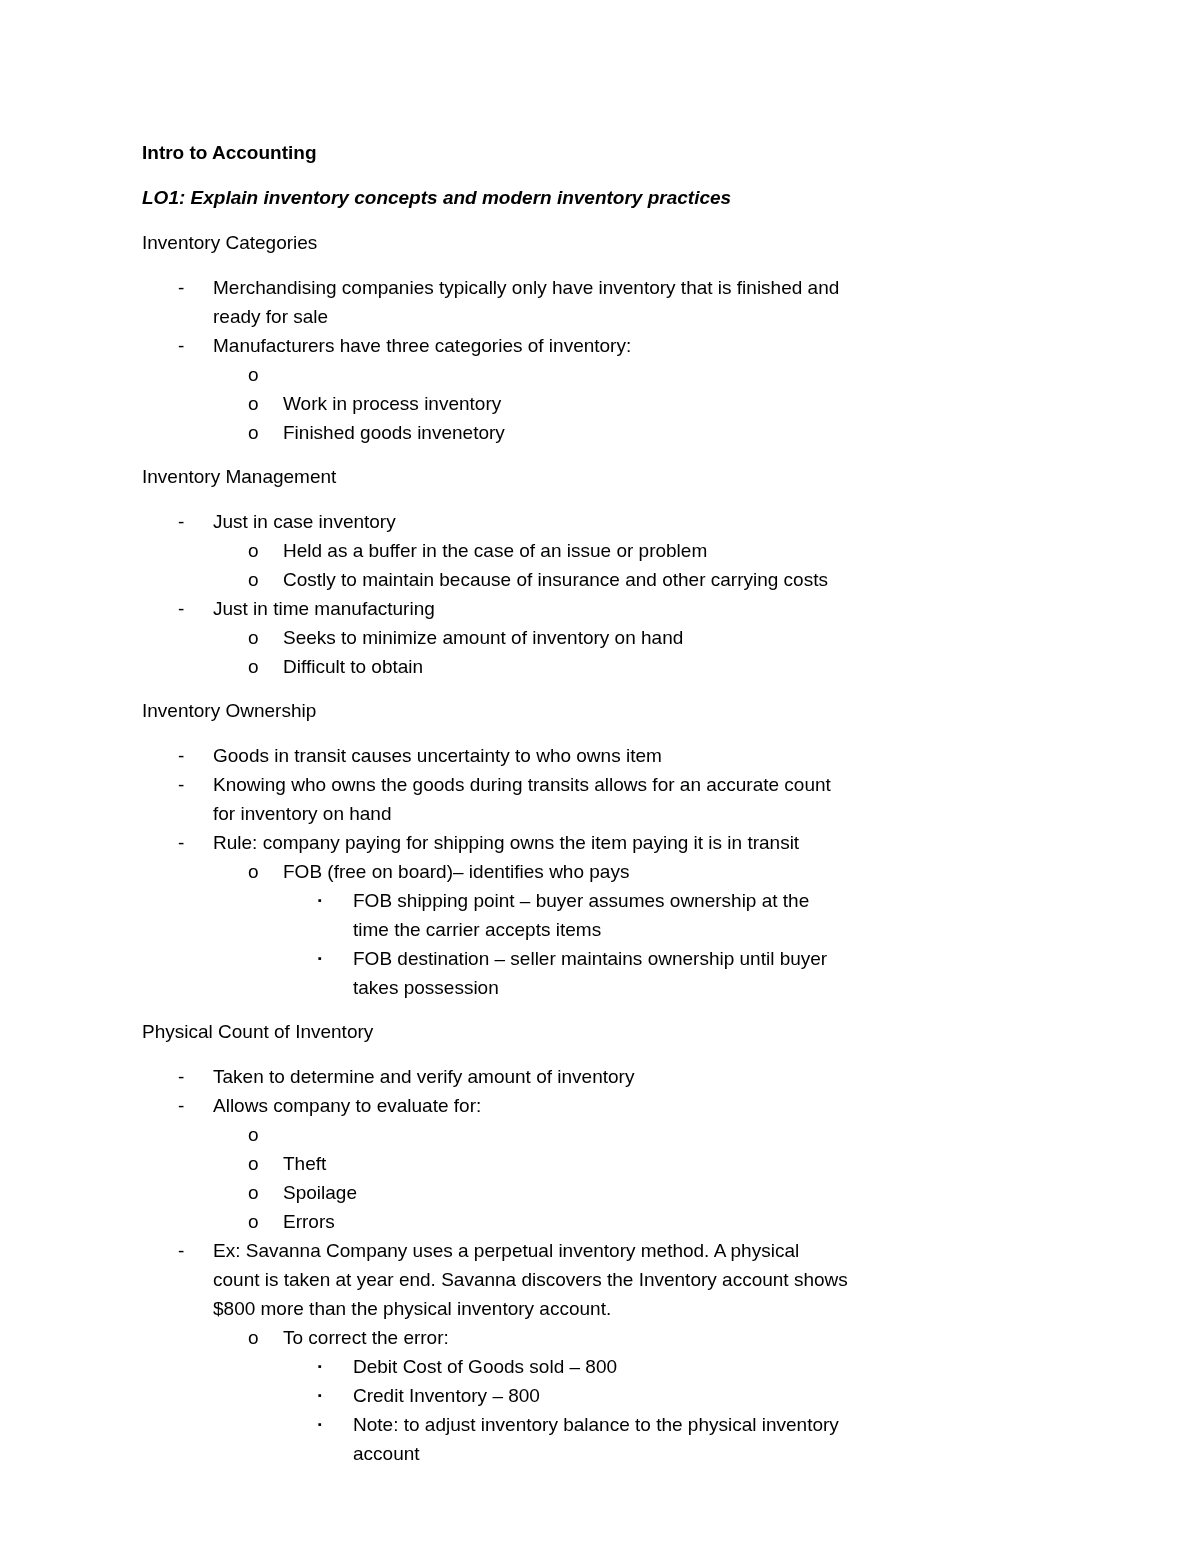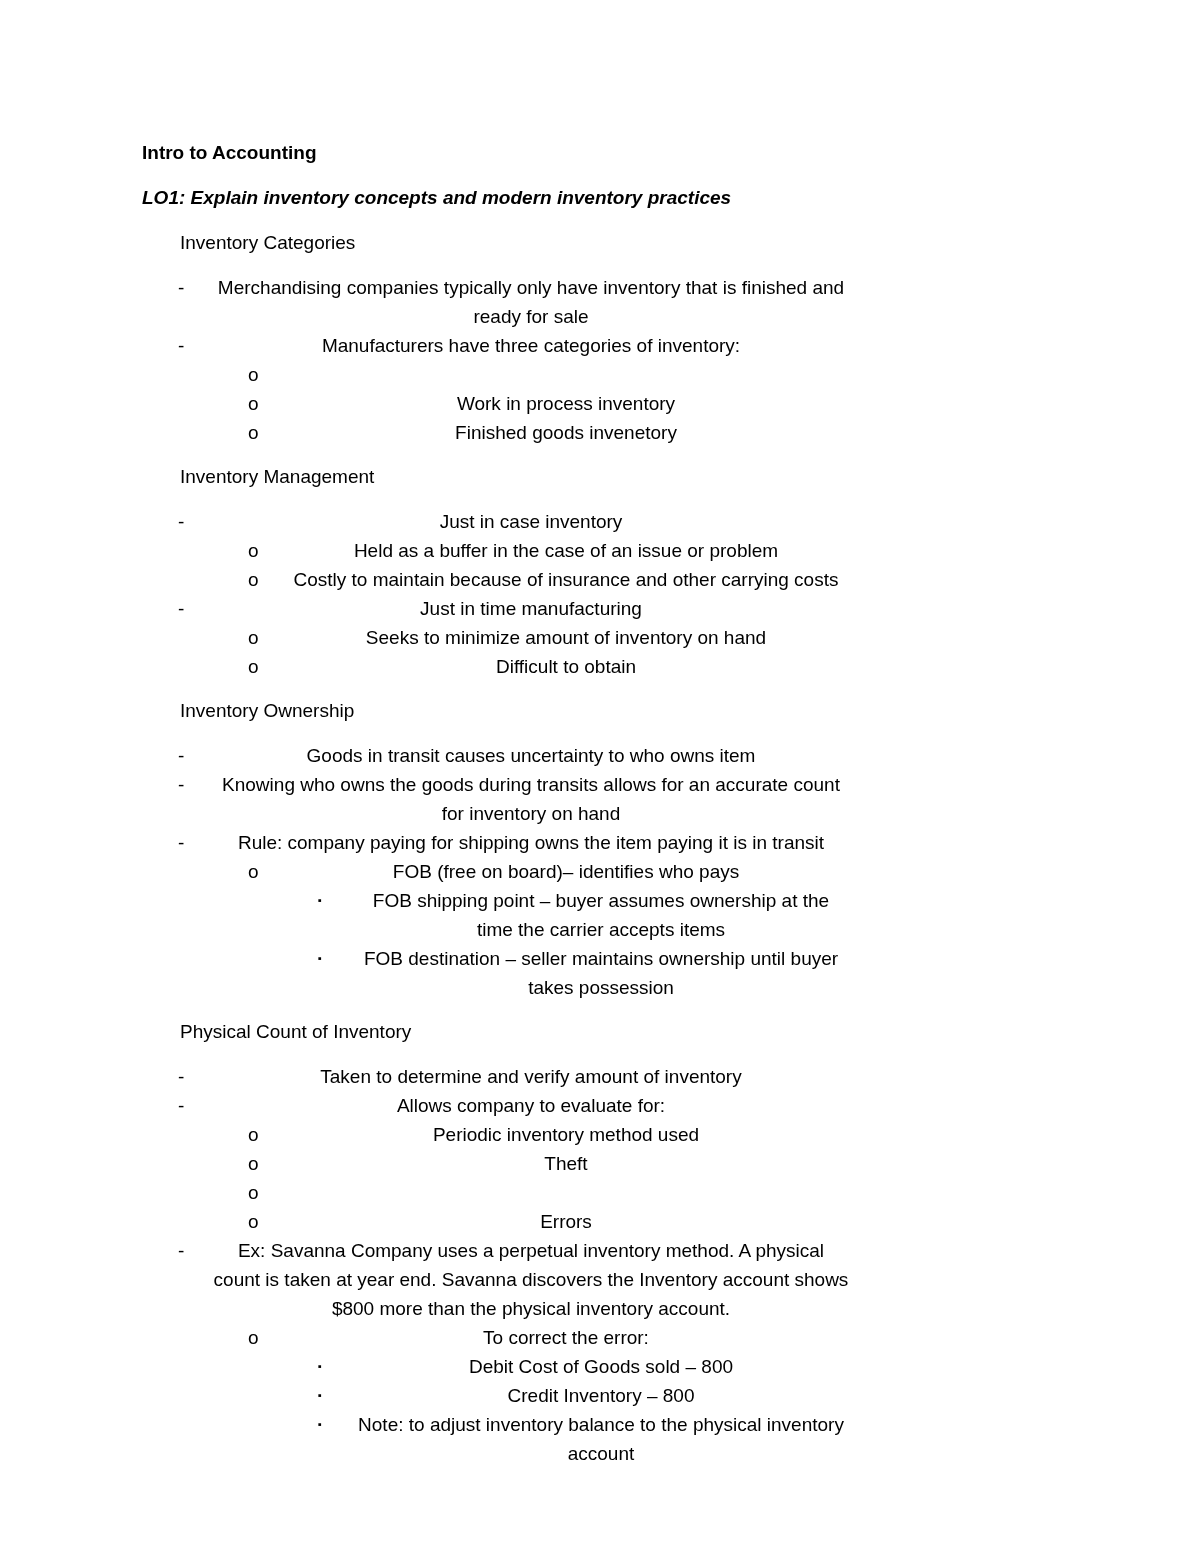--- a/index.html
+++ b/index.html
@@ -15,25 +15,25 @@
   }
   .page {
     width: 992px;
     min-height: 1553px;
     padding: 138px 143px 60px 142px;
     background: #ffffff;
   }
   p { margin: 0 0 16px 0; }
   .h-bold { font-weight: 700; }
   .h-bolditalic { font-weight: 700; font-style: italic; }
-  .section-title { font-weight: 400; margin-left: 38px; }
+  .section-title { font-weight: 400; }
   .list { margin: 0 0 15px 0; }
   .li { display: flex; align-items: flex-start; }
   .li .marker { flex: 0 0 35px; width: 35px; }
-  .li .txt { flex: 1 1 auto; text-align: center; }
+  .li .txt { flex: 1 1 auto; }
   .l1 { padding-left: 36px; }
   .l2 { padding-left: 106px; }
   .l3 { padding-left: 176px; }
   .l3 .marker { font-size: 11px; line-height: 29px; }
 </style>
 </head>
 <body>
 
 <div class="page">
 
@@ -124,28 +124,28 @@
     <div class="li l1">
       <span class="marker">-</span>
       <span class="txt">Taken to determine and verify amount of inventory</span>
     </div>
     <div class="li l1">
       <span class="marker">-</span>
       <span class="txt">Allows company to evaluate for:</span>
     </div>
     <div class="li l2">
       <span class="marker">o</span>
-      <span class="txt">Periodic inventory method used</span>
     </div>
     <div class="li l2">
       <span class="marker">o</span>
       <span class="txt">Theft</span>
     </div>
     <div class="li l2">
       <span class="marker">o</span>
+      <span class="txt">Spoilage</span>
     </div>
     <div class="li l2">
       <span class="marker">o</span>
       <span class="txt">Errors</span>
     </div>
     <div class="li l1">
       <span class="marker">-</span>
       <span class="txt">Ex: Savanna Company uses a perpetual inventory method. A physical count is taken at year end. Savanna discovers the Inventory account shows $800 more than the physical inventory account.</span>
     </div>
     <div class="li l2">

